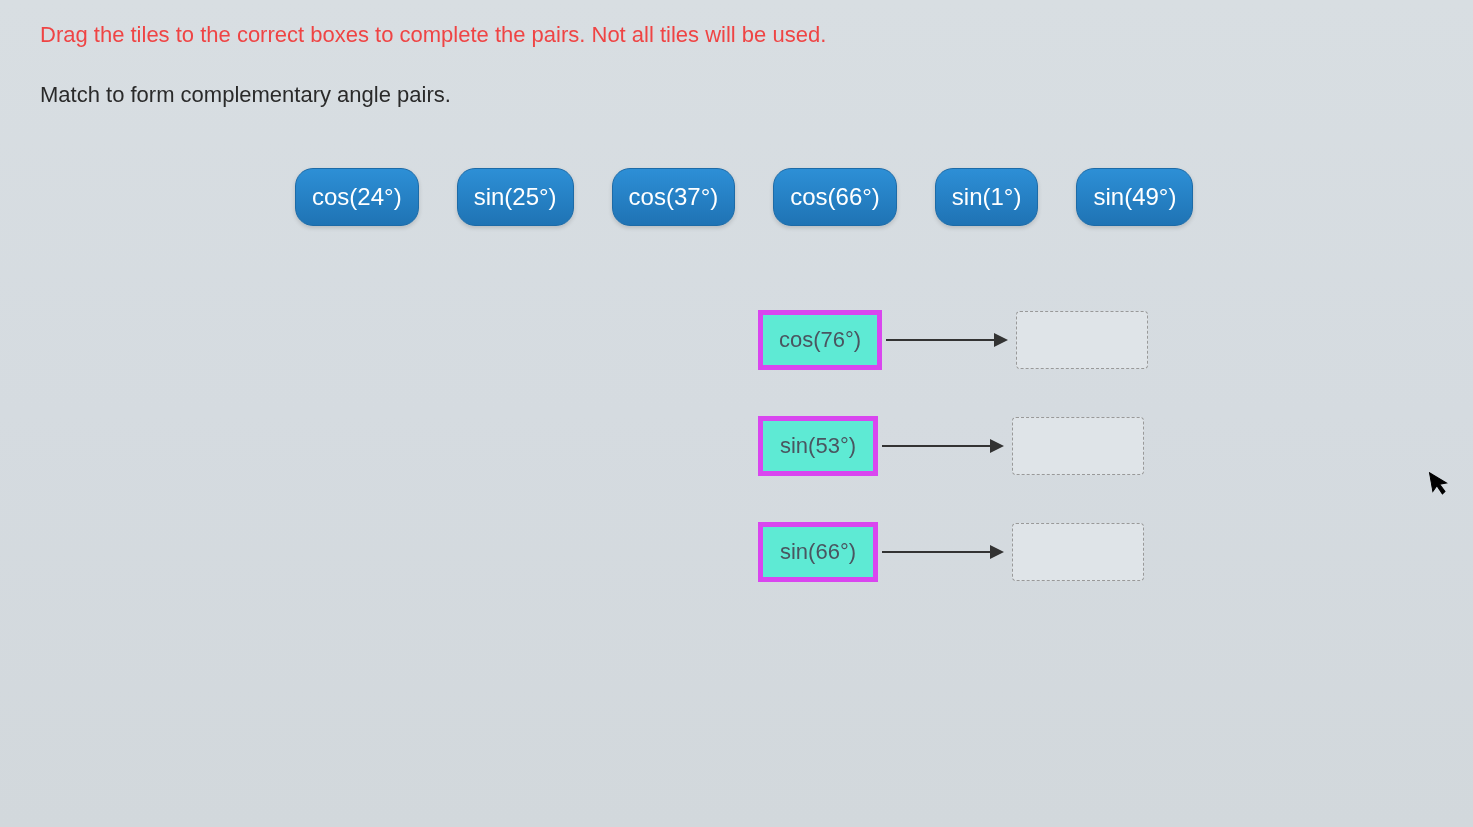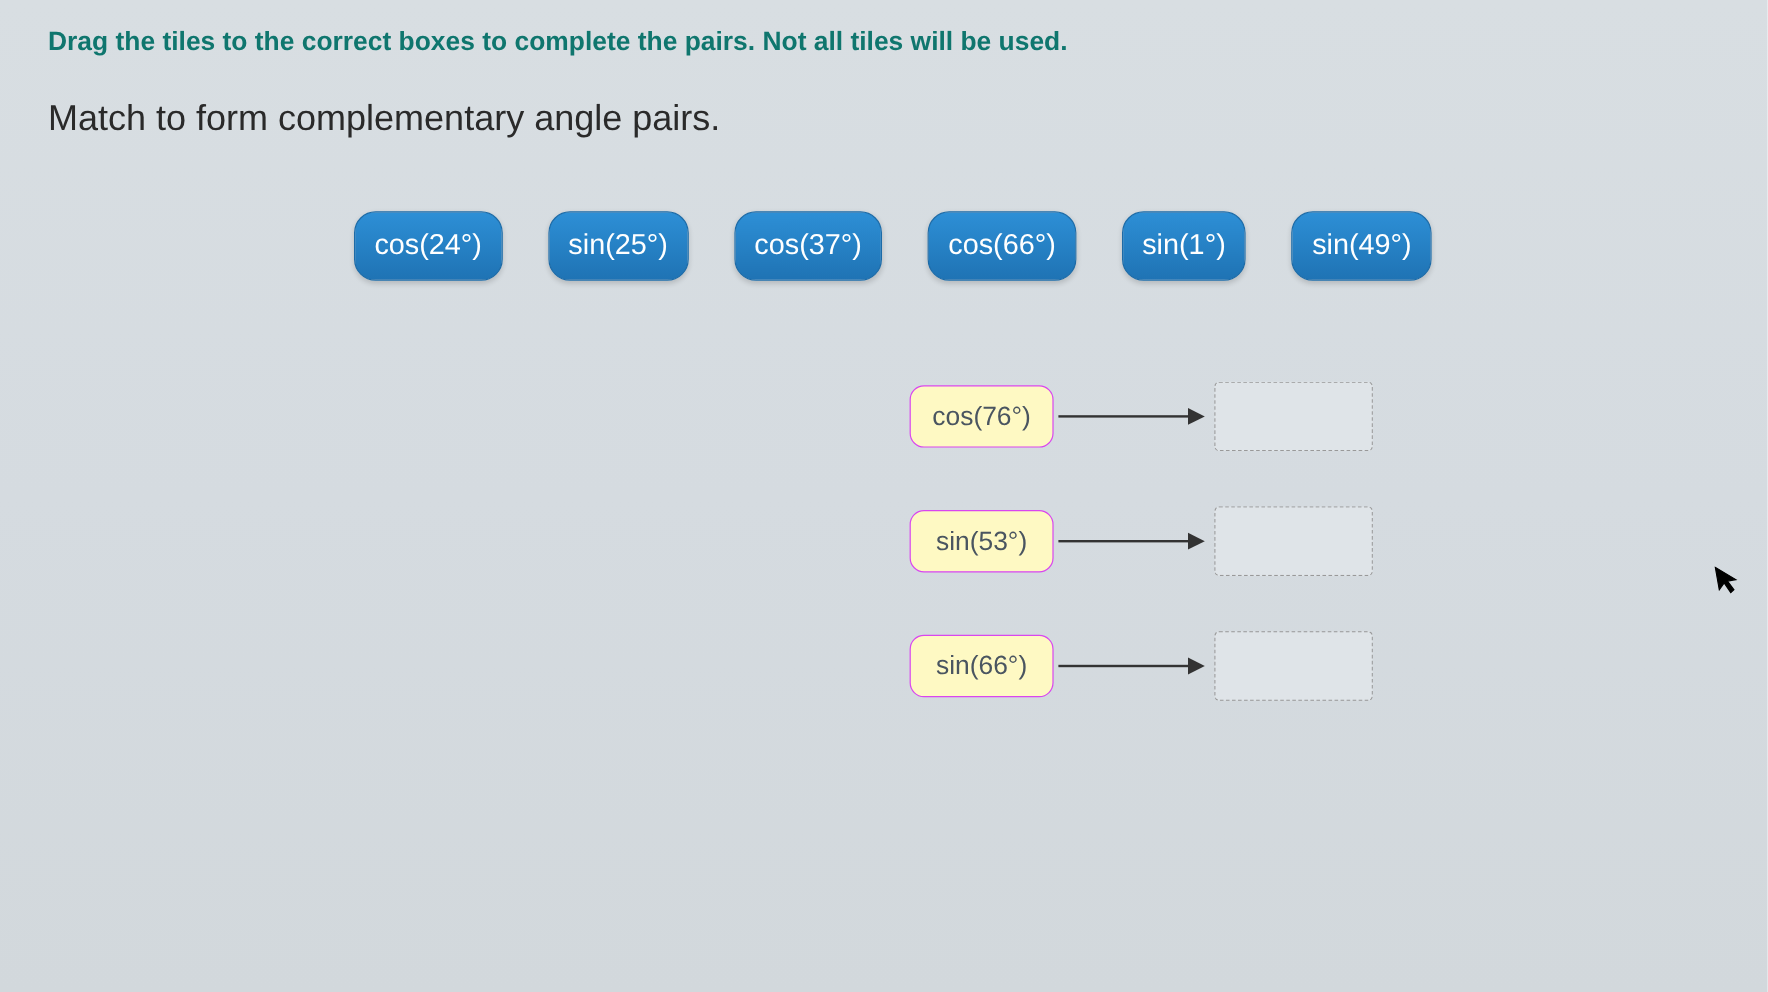--- a/index.html
+++ b/index.html
@@ -8,27 +8,26 @@
       background: linear-gradient(180deg, #d8dee2 0%, #d5dbe0 50%, #d2d8dc 100%);
       width: 1473px;
       height: 827px;
       padding: 20px 40px;
       color: #333;
       position: relative;
       overflow: hidden;
     }
     .instruction-1 {
       font-size: 22px;
-      color: #0f766e;
+      color: #ef4444;
       margin-bottom: 34px;
       margin-top: 2px;
-      font-weight: bold;
     }
     .instruction-2 {
-      font-size: 30px;
+      font-size: 22px;
       color: #2a2a2a;
       margin-bottom: 60px;
     }
     .tiles-row {
       display: flex;
       gap: 38px;
       margin-left: 255px;
       margin-bottom: 84px;
       align-items: center;
     }
@@ -49,23 +48,23 @@
       display: flex;
       flex-direction: column;
       gap: 46px;
     }
     .pair-row {
       display: flex;
       align-items: center;
       gap: 0;
     }
     .fixed-box {
-      border: 1px solid #d946ef;
-      border-radius: 12px;
-      background: #fef9c3;
+      border: 5px solid #d946ef;
+      border-radius: 0;
+      background: #5eead4;
       color: #4a5560;
       font-size: 22px;
       padding: 12px 16px;
       min-width: 120px;
       text-align: center;
     }
     .arrow-wrap {
       display: flex;
       align-items: center;
       margin: 0 8px 0 4px;

